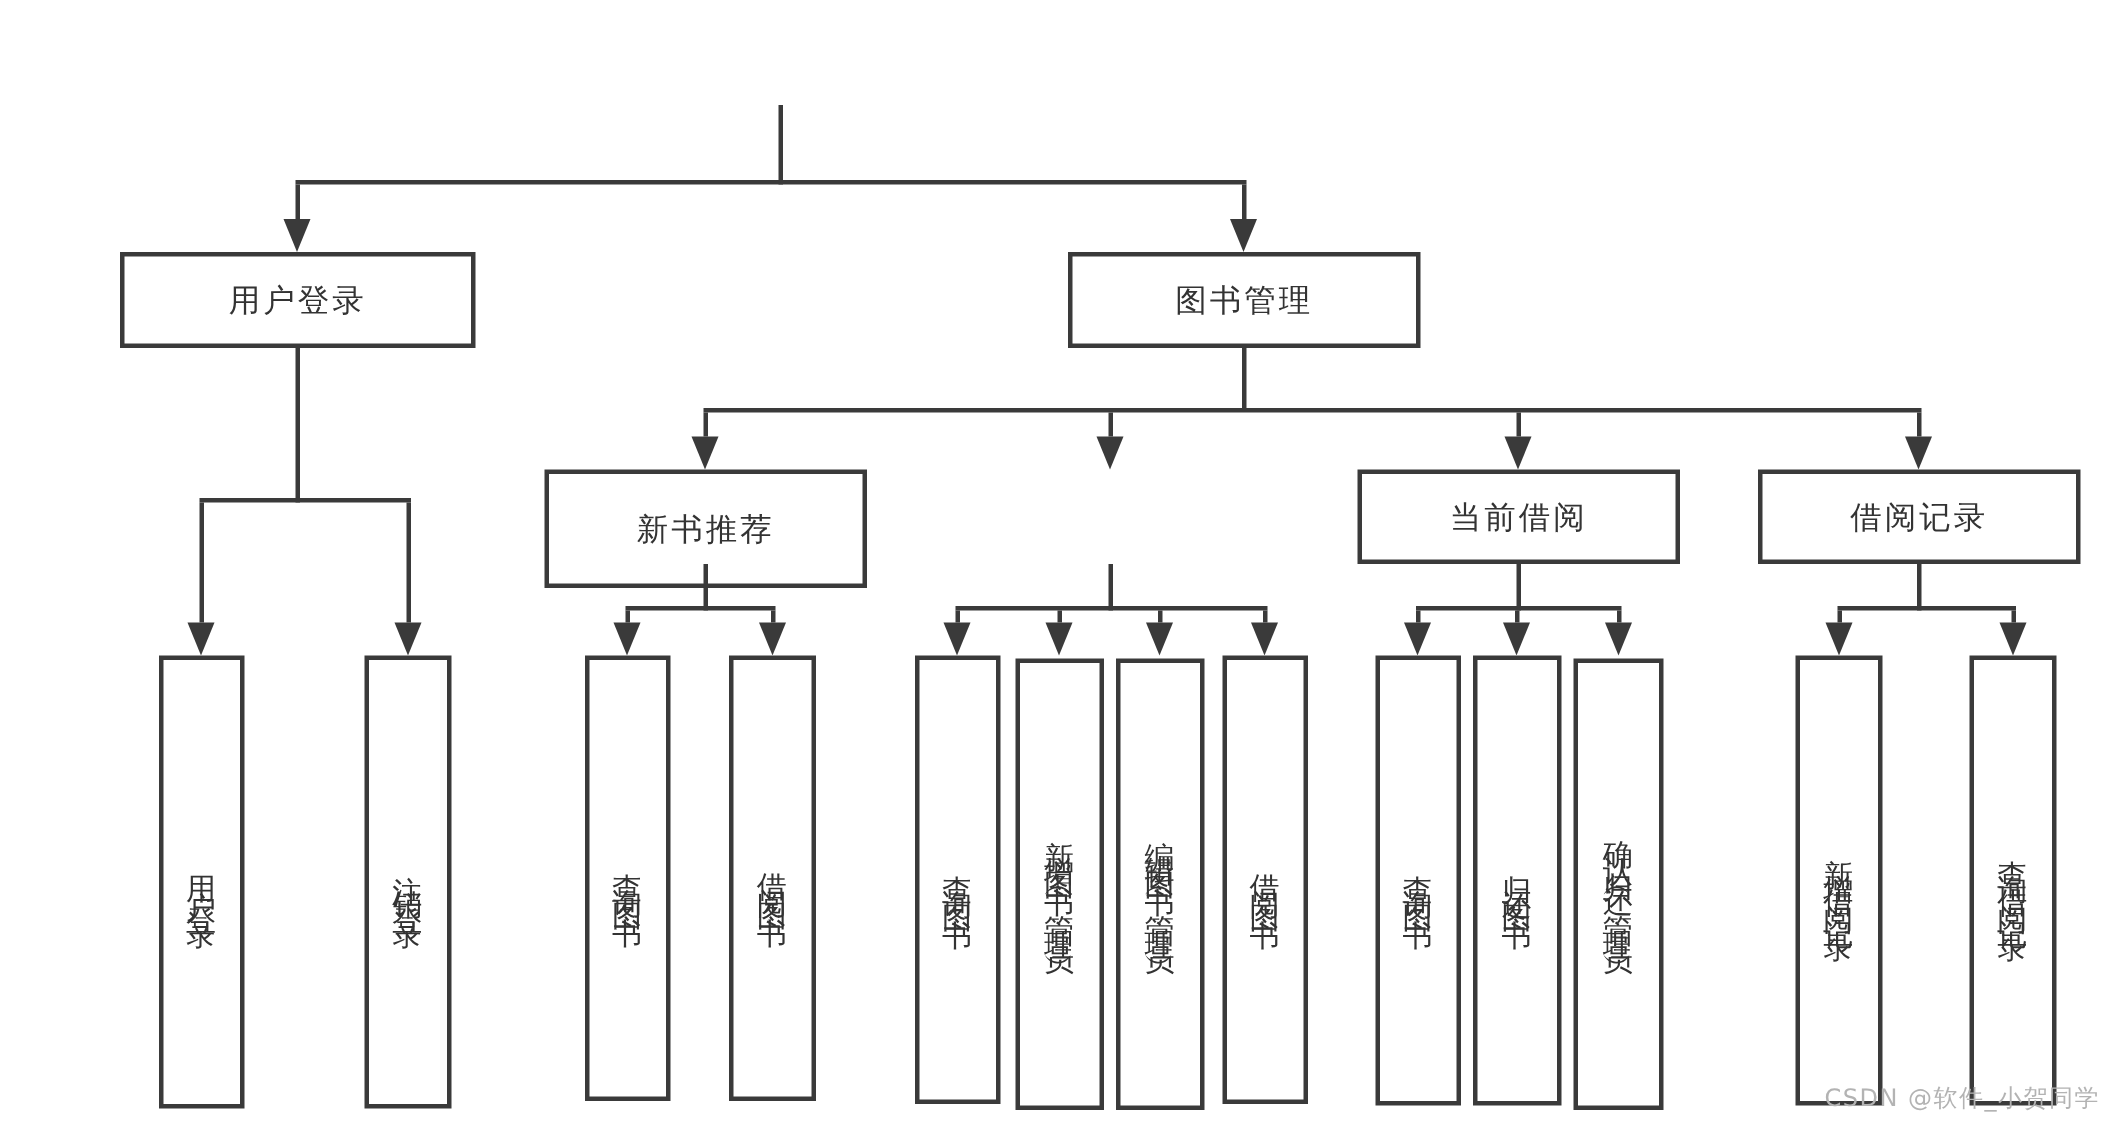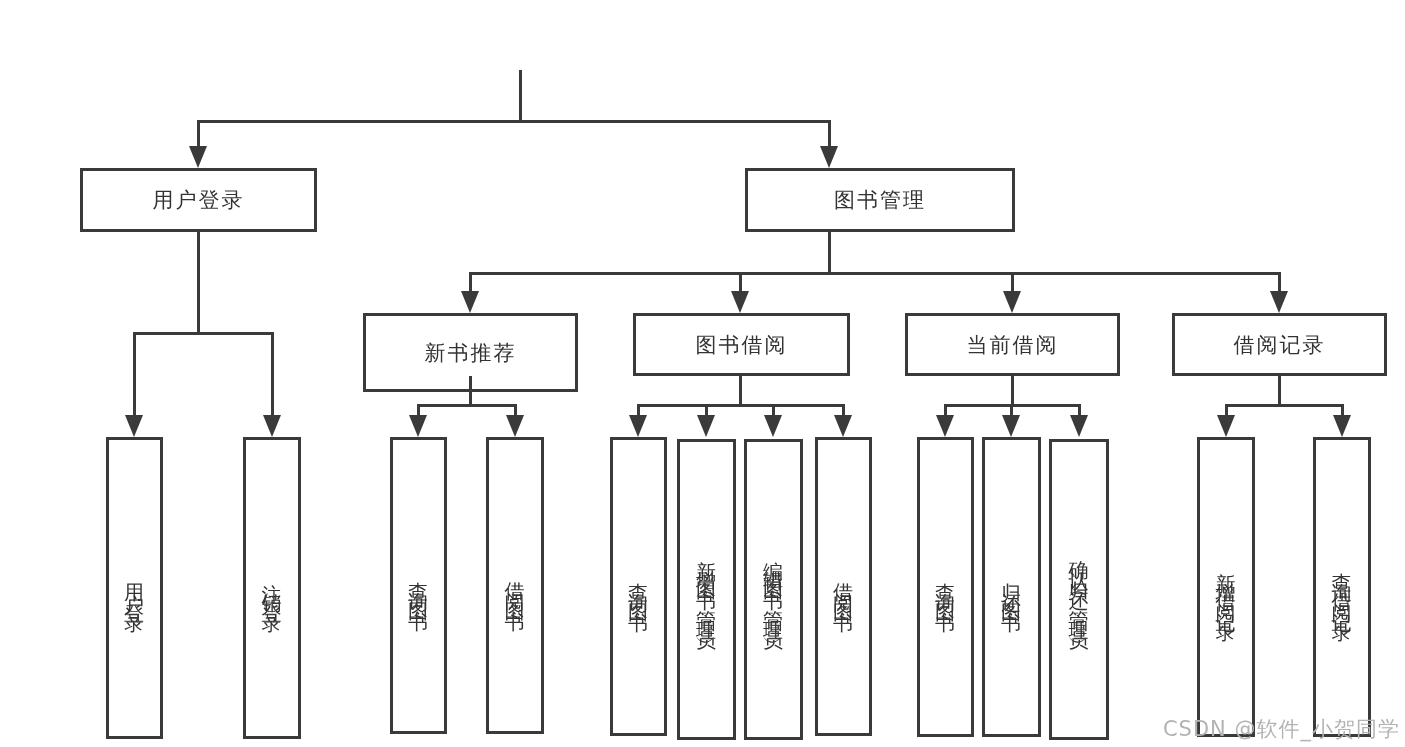--- a/index.html
+++ b/index.html
@@ -35,21 +35,21 @@
     position: absolute;
     width: 0; height: 0;
     border-left: 9px solid transparent;
     border-right: 9px solid transparent;
     border-top: 22px solid #3a3a3a;
   }
   .watermark {
     position: absolute;
     right: 5px;
     bottom: 4px;
-    font-size: 21px;
+    font-size: 16px;
     color: #b3b3b3;
     letter-spacing: 1px;
     z-index: 10;
     font-family: "DejaVu Sans", sans-serif;
   }
 </style>
 </head>
 <body>
 
 <div class="canvas">
@@ -59,21 +59,21 @@
   <div class="line" style="left:197px;top:120px;width:634px;height:3px"></div>
 
   <div class="line" style="left:197px;top:123px;width:3px;height:23px"></div>
   <div class="ahead" style="left:189px;top:146px"></div>
   <div class="line" style="left:828px;top:123px;width:3px;height:23px"></div>
   <div class="ahead" style="left:820px;top:146px"></div>
 
   <div class="node hnode" style="left:80px;top:168px;width:237px;height:64px">
     <span>用户登录</span>
   </div>
-  <div class="node hnode" style="left:745px;top:168px;width:270px;height:64px">
+  <div class="node hnode" style="left:712px;top:168px;width:235px;height:64px">
     <span>图书管理</span>
   </div>
 
   <div class="line" style="left:197px;top:232px;width:3px;height:103px"></div>
   <div class="line" style="left:133px;top:332px;width:141px;height:3px"></div>
   <div class="line" style="left:133px;top:335px;width:3px;height:80px"></div>
   <div class="ahead" style="left:125px;top:415px"></div>
   <div class="line" style="left:271px;top:335px;width:3px;height:80px"></div>
   <div class="ahead" style="left:263px;top:415px"></div>
 
@@ -83,23 +83,20 @@
   <div class="ahead" style="left:461px;top:291px"></div>
   <div class="line" style="left:739px;top:275px;width:3px;height:16px"></div>
   <div class="ahead" style="left:731px;top:291px"></div>
   <div class="line" style="left:1011px;top:275px;width:3px;height:16px"></div>
   <div class="ahead" style="left:1003px;top:291px"></div>
   <div class="line" style="left:1278px;top:275px;width:3px;height:16px"></div>
   <div class="ahead" style="left:1270px;top:291px"></div>
 
   <div class="node hnode" style="left:363px;top:313px;width:215px;height:79px">
     <span>新书推荐</span>
-  </div>
-  <div class="node hnode" style="left:633px;top:313px;width:217px;height:63px">
-    <span>图书借阅</span>
   </div>
   <div class="node hnode" style="left:905px;top:313px;width:215px;height:63px">
     <span>当前借阅</span>
   </div>
   <div class="node hnode" style="left:1172px;top:313px;width:215px;height:63px">
     <span>借阅记录</span>
   </div>
 
   <div class="line" style="left:469px;top:376px;width:3px;height:31px"></div>
   <div class="line" style="left:417px;top:404px;width:100px;height:3px"></div>

